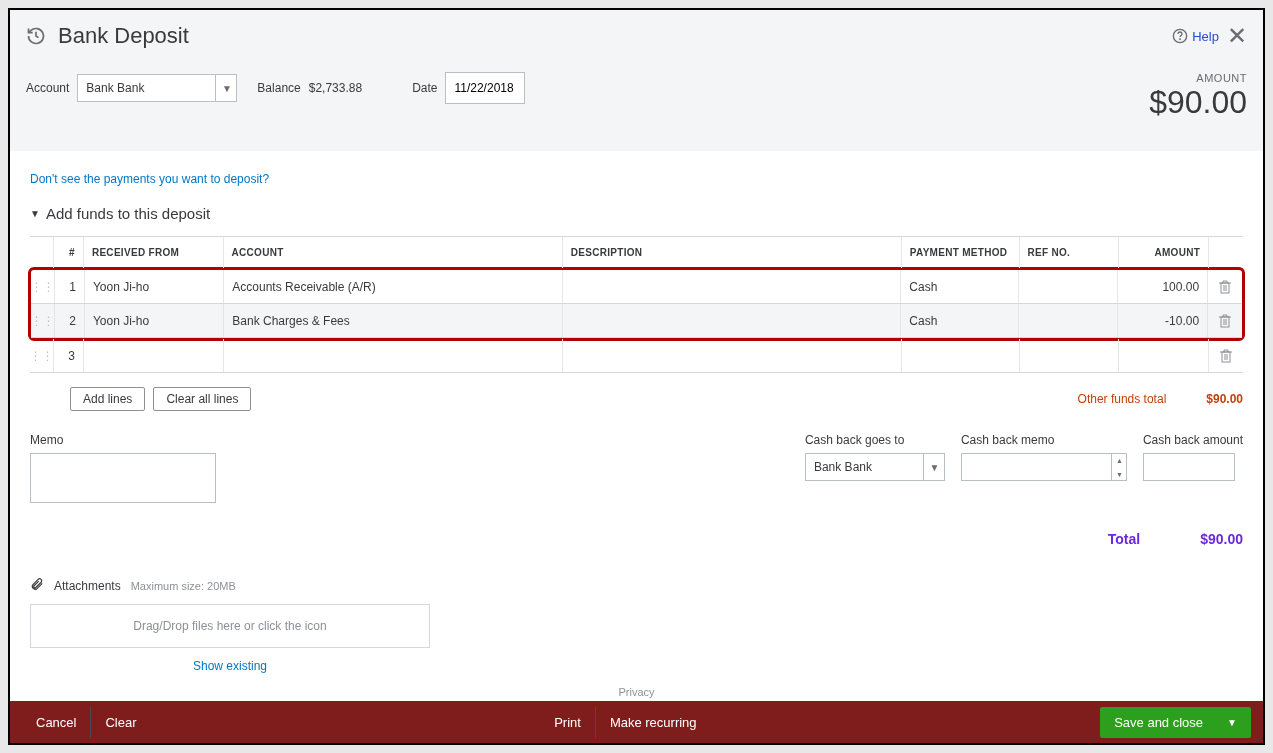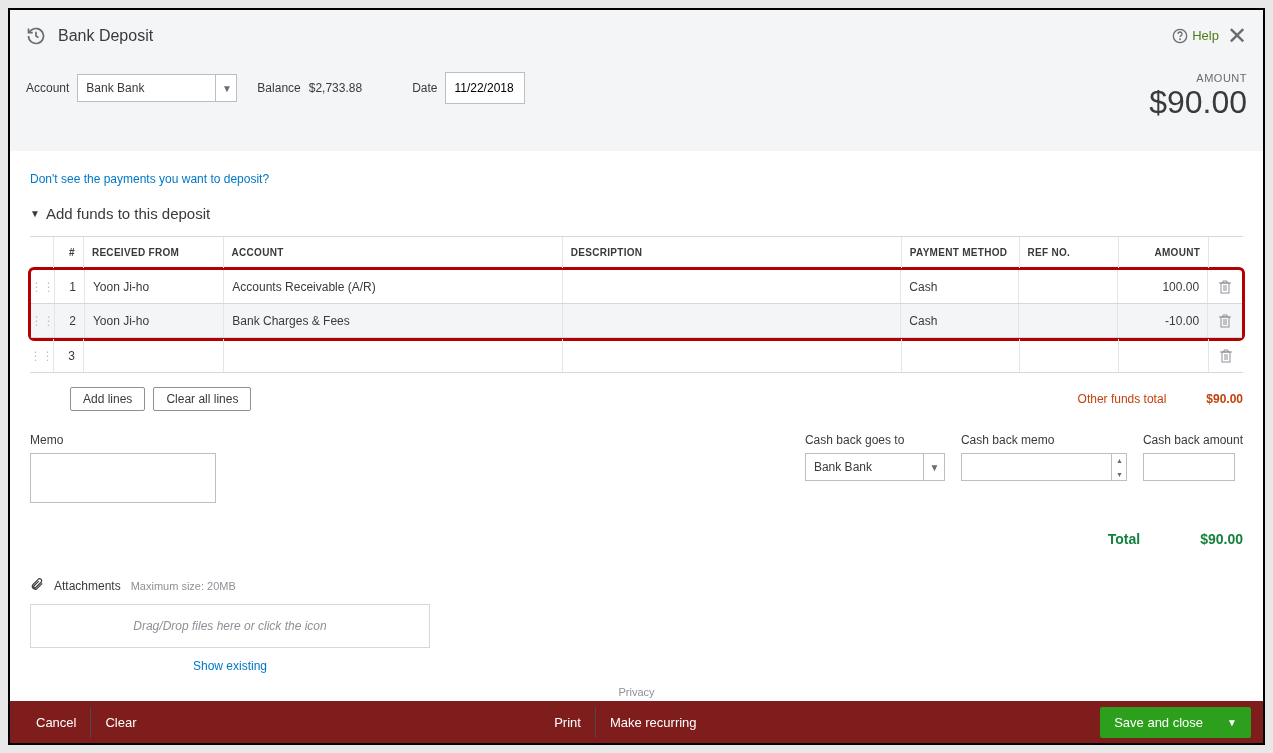--- a/index.html
+++ b/index.html
@@ -1,22 +1,22 @@
 <!DOCTYPE html>
 <html><head>
 <meta charset="utf-8">
 <style>
 * { box-sizing: border-box; margin: 0; padding: 0; font-family: -apple-system, BlinkMacSystemFont, "Segoe UI", Arial, sans-serif; }
 body { background: #e8e8e8; padding: 8px; }
 .window { background: #fff; border: 2px solid #000; width: 1257px; height: 737px; display: flex; flex-direction: column; position: relative; }
 .header { background: #f4f5f7; padding: 12px 16px; display: flex; align-items: center; justify-content: space-between; }
 .header-left { display: flex; align-items: center; gap: 12px; }
-.header-title { font-size: 16px; color: #393a3d; font-weight: 400; }
+.header-title { font-size: 22px; color: #393a3d; font-weight: 400; }
 .header-right { display: flex; align-items: center; gap: 8px; }
-.help-link { display: flex; gap: 4px; color: #4d7c0f; font-size: 13px; }
+.help-link { display: flex; align-items: center; gap: 4px; color: #1d4ed8; font-size: 13px; }
 .close-btn { font-size: 24px; color: #6b6c72; cursor: pointer; font-weight: 300; }
 .history-icon { width: 20px; height: 20px; }
 .header-second { background: #f4f5f7; padding: 10px 16px 30px 16px; display: flex; align-items: flex-start; justify-content: space-between; }
 .controls-row { display: flex; align-items: center; gap: 20px; }
 .control-group { display: flex; align-items: center; gap: 8px; }
 .control-label { font-size: 12px; color: #393a3d; }
 .select-wrap { position: relative; display: inline-block; }
 .select-box { border: 1px solid #babec5; background: #fff; height: 28px; padding: 0 28px 0 8px; font-size: 12px; color: #393a3d; min-width: 160px; display: flex; align-items: center; }
 .select-caret { position: absolute; right: 0; top: 0; width: 22px; height: 28px; border-left: 1px solid #babec5; display: flex; align-items: center; justify-content: center; font-size: 10px; color: #6b6c72; }
 .balance-text { font-size: 12px; color: #393a3d; }
@@ -46,25 +46,25 @@
 .table-buttons { display: flex; gap: 8px; margin-top: 14px; align-items: center; padding-left: 40px; }
 .other-total { margin-left: auto; display: flex; gap: 40px; font-size: 12px; color: #c2410c; align-items:center; }
 .memo-section { margin-top: 22px; display: flex; justify-content: space-between; align-items: flex-start; }
 .memo-box { display:flex; flex-direction:column; gap:6px;}
 .memo-label { font-size: 12px; color: #393a3d; }
 .memo-textarea { border: 1px solid #babec5; width: 186px; height: 50px; resize: none; }
 .cashback-row { display: flex; gap: 16px; }
 .cashback-group { display: flex; flex-direction: column; gap: 6px; }
 .cashback-label { font-size: 12px; color: #393a3d; }
 .cashback-input { border: 1px solid #babec5; height: 28px; padding: 0 8px; font-size: 12px; }
-.total-row { text-align: right; margin-top: 28px; font-size: 14px; color: #15803d; display:flex; justify-content:flex-end; gap: 60px; }
+.total-row { text-align: right; margin-top: 28px; font-size: 14px; color: #6d28d9; display:flex; justify-content:flex-end; gap: 60px; }
 .attachments { margin-top: 30px; }
 .attach-row { display:flex; align-items:center; gap: 10px; font-size:12px; color:#393a3d;}
 .attach-sub { color:#8d9096; font-size:11px;}
-.dropzone { border: 1px solid #d4d7dc; width: 400px; height: 44px; display:flex; align-items:center; justify-content:center; font-size:12px; color:#8d9096; font-style: italic; margin-top: 10px;}
+.dropzone { border: 1px solid #d4d7dc; width: 400px; height: 44px; display:flex; align-items:center; justify-content:center; font-size:12px; color:#8d9096; margin-top: 10px;}
 .show-existing { margin-top: 8px; text-align:center; width:400px; }
 .privacy { text-align:center; font-size:11px; color:#8d9096; margin-top: 12px;}
 .footer { background: #7f1d1d; height: 42px; display: flex; align-items: center; justify-content: space-between; padding: 0 12px; }
 .footer-left { display: flex; }
 .footer-btn { color: #fff; font-size: 13px; padding: 8px 14px; cursor: pointer; border-right: 1px solid #4a4b4f; }
 .footer-btn:last-child { border-right: none; }
 .footer-center { display:flex; }
 .footer-right { display:flex; align-items:flex-end; }
 .save-btn { background: #2ca01c; color:#fff; font-size:13px; padding: 8px 14px; display:flex; align-items:center; gap: 24px; border-radius: 2px;}
 .save-caret { font-size:10px; }

